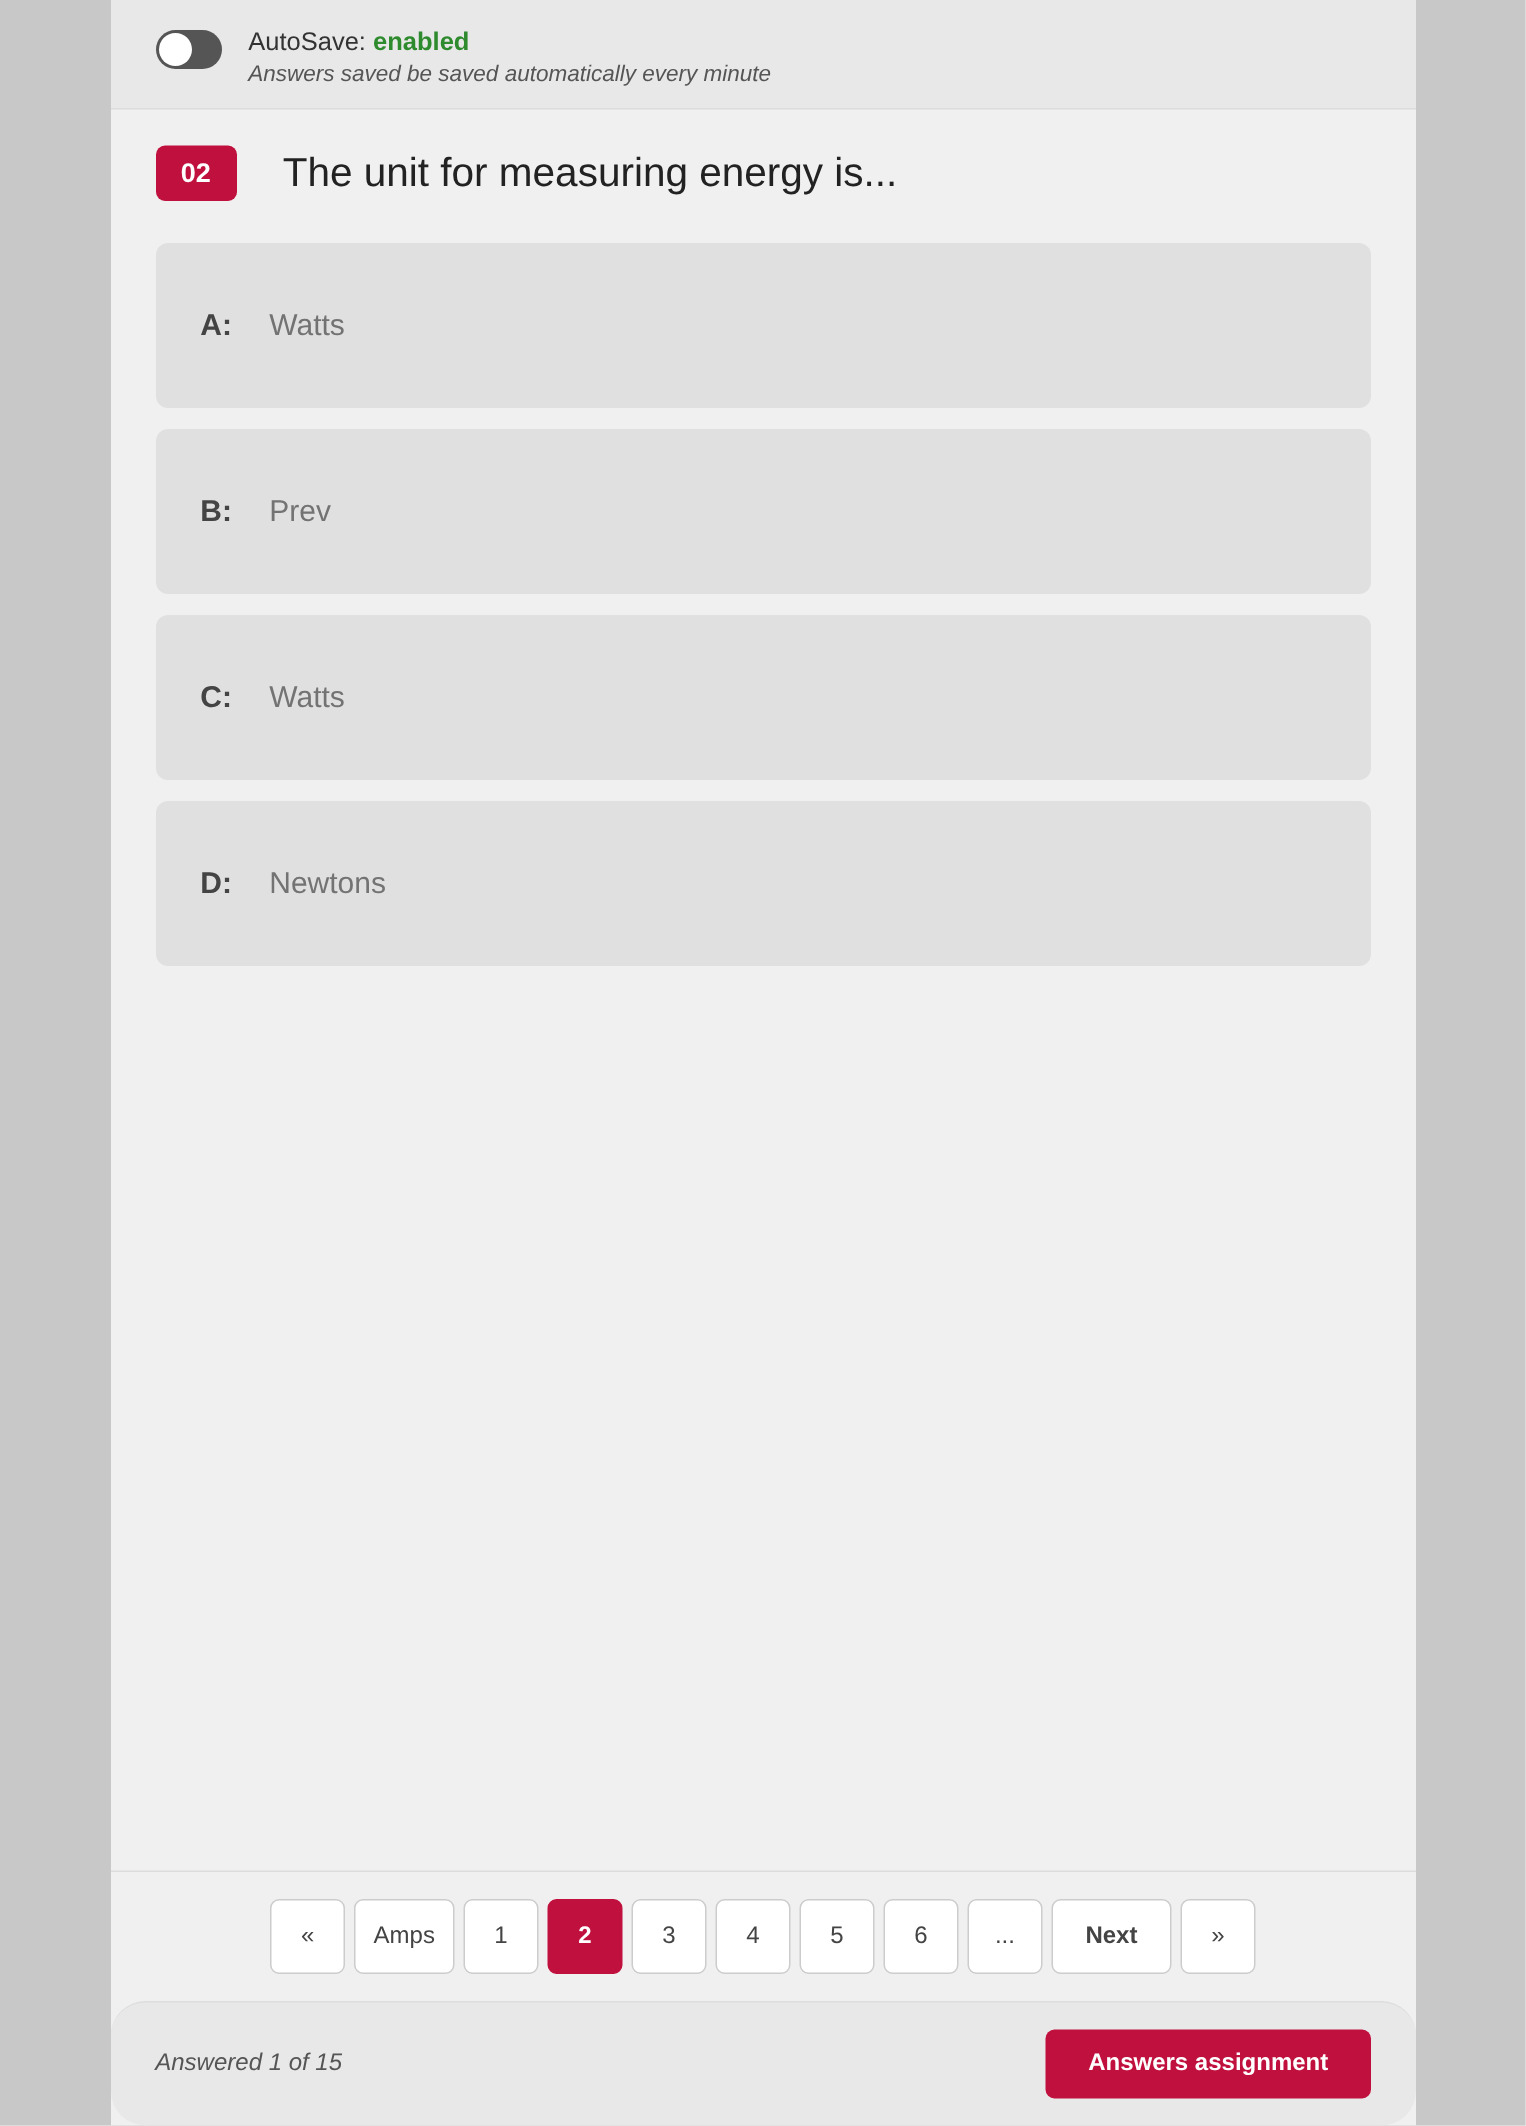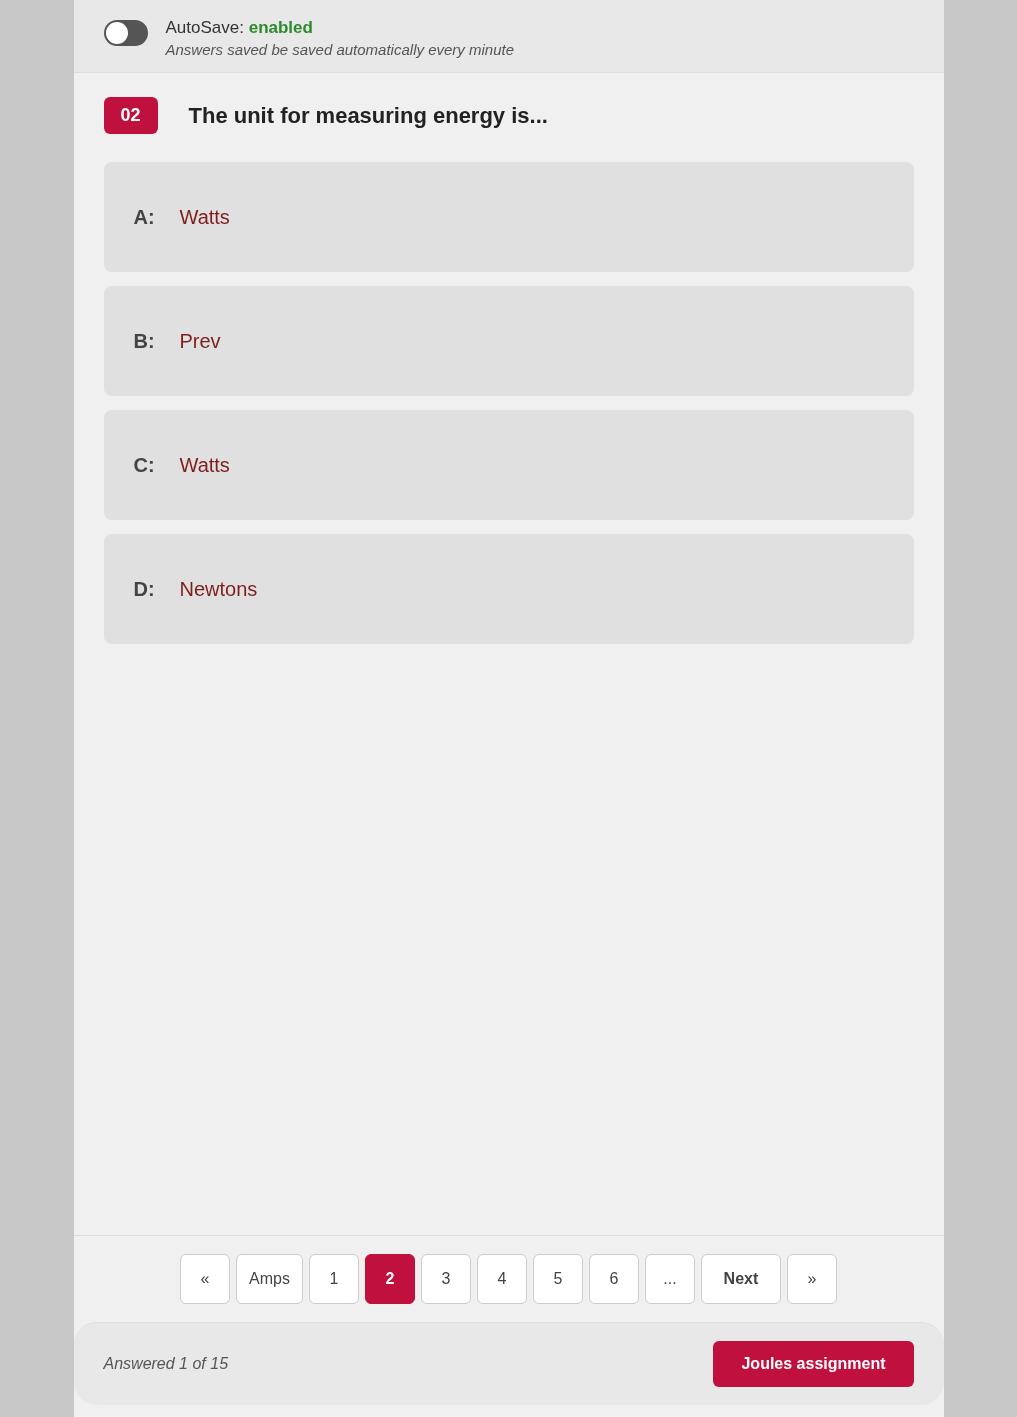--- a/index.html
+++ b/index.html
@@ -16,21 +16,21 @@
       display: flex;
       justify-content: center;
     }
 
     .page-wrapper {
       width: 870px;
       min-height: 1417px;
       background: #f0f0f0;
       display: flex;
       flex-direction: column;
-      padding-bottom: 12px;
+      padding-bottom: 0;
     }
 
     
     .autosave-bar {
       background: #e8e8e8;
       padding: 18px 30px 14px 30px;
       display: flex;
       align-items: flex-start;
       gap: 18px;
       border-bottom: 1px solid #ddd;
@@ -92,23 +92,23 @@
       color: white;
       font-size: 18px;
       font-weight: bold;
       padding: 8px 14px;
       border-radius: 6px;
       min-width: 54px;
       text-align: center;
     }
 
     .question-text {
-      font-size: 22px;
+      font-size: 27px;
       color: #222;
-      font-weight: bold;
+      font-weight: normal;
     }
 
     
     .options-container {
       display: flex;
       flex-direction: column;
       gap: 14px;
       padding: 10px 30px 20px 30px;
       flex: 1;
     }
@@ -126,21 +126,21 @@
       min-height: 110px;
     }
 
     .option-letter {
       font-weight: bold;
       color: #444;
       min-width: 30px;
     }
 
     .option-value {
-      color: #7f1d1d;
+      color: #737373;
     }
 
     
     .pagination-bar {
       background: #f0f0f0;
       padding: 18px 30px;
       display: flex;
       align-items: center;
       justify-content: center;
       gap: 6px;
@@ -251,16 +251,16 @@
     <button class="page-btn">4</button>
     <button class="page-btn">5</button>
     <button class="page-btn">6</button>
     <button class="page-btn">...</button>
     <button class="page-btn next-btn">Next</button>
     <button class="page-btn">»</button>
   </div>
 
   <div class="footer-bar">
     <span class="answered-text">Answered 1 of 15</span>
-    <button class="submit-btn">Joules assignment</button>
+    <button class="submit-btn">Answers assignment</button>
   </div>
 
 </div>
 
 </body></html>

